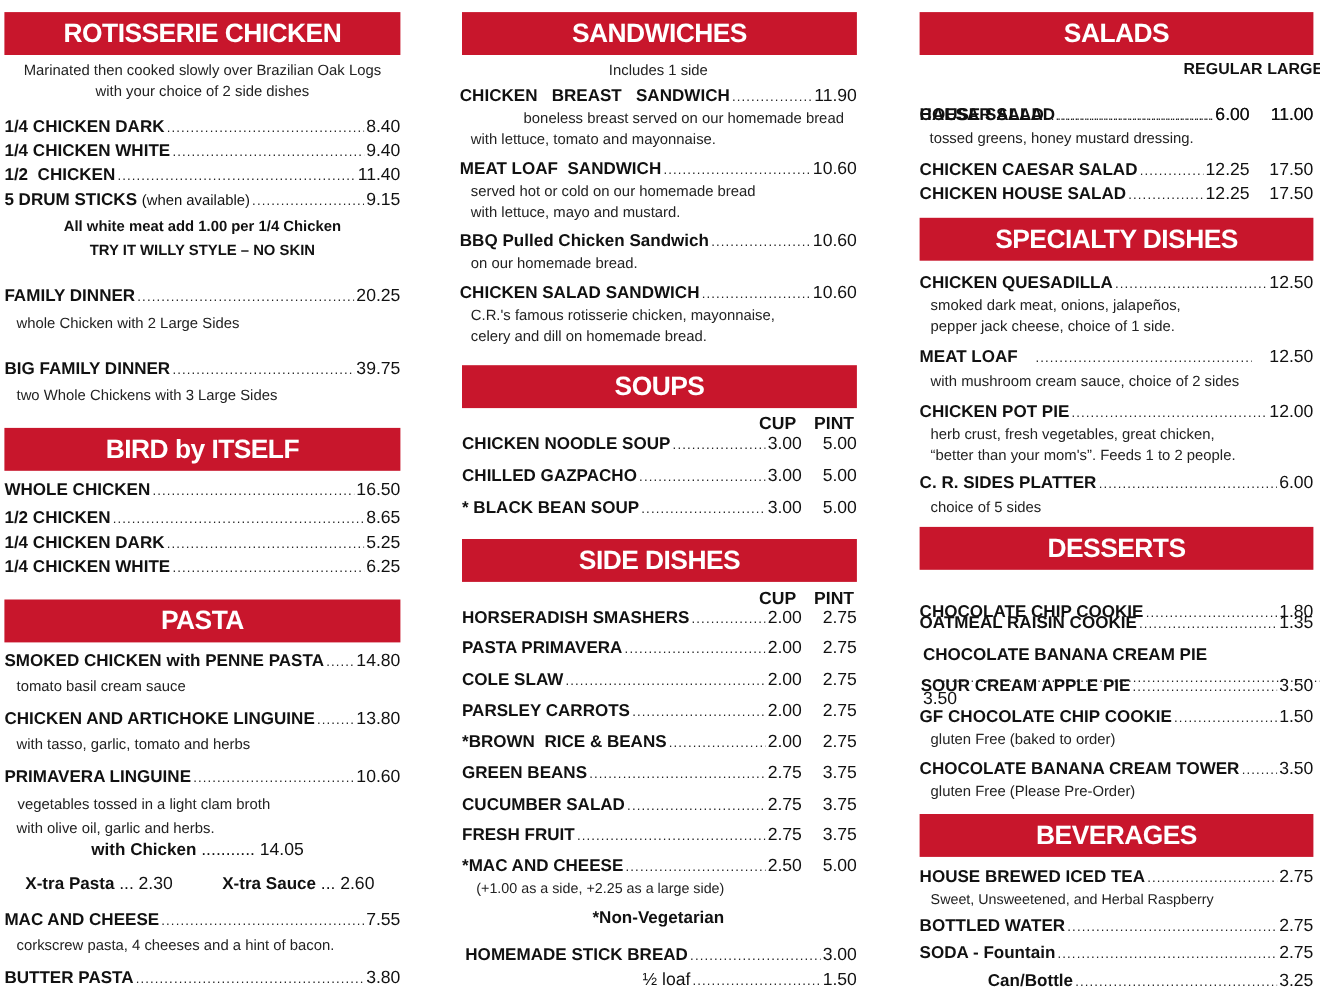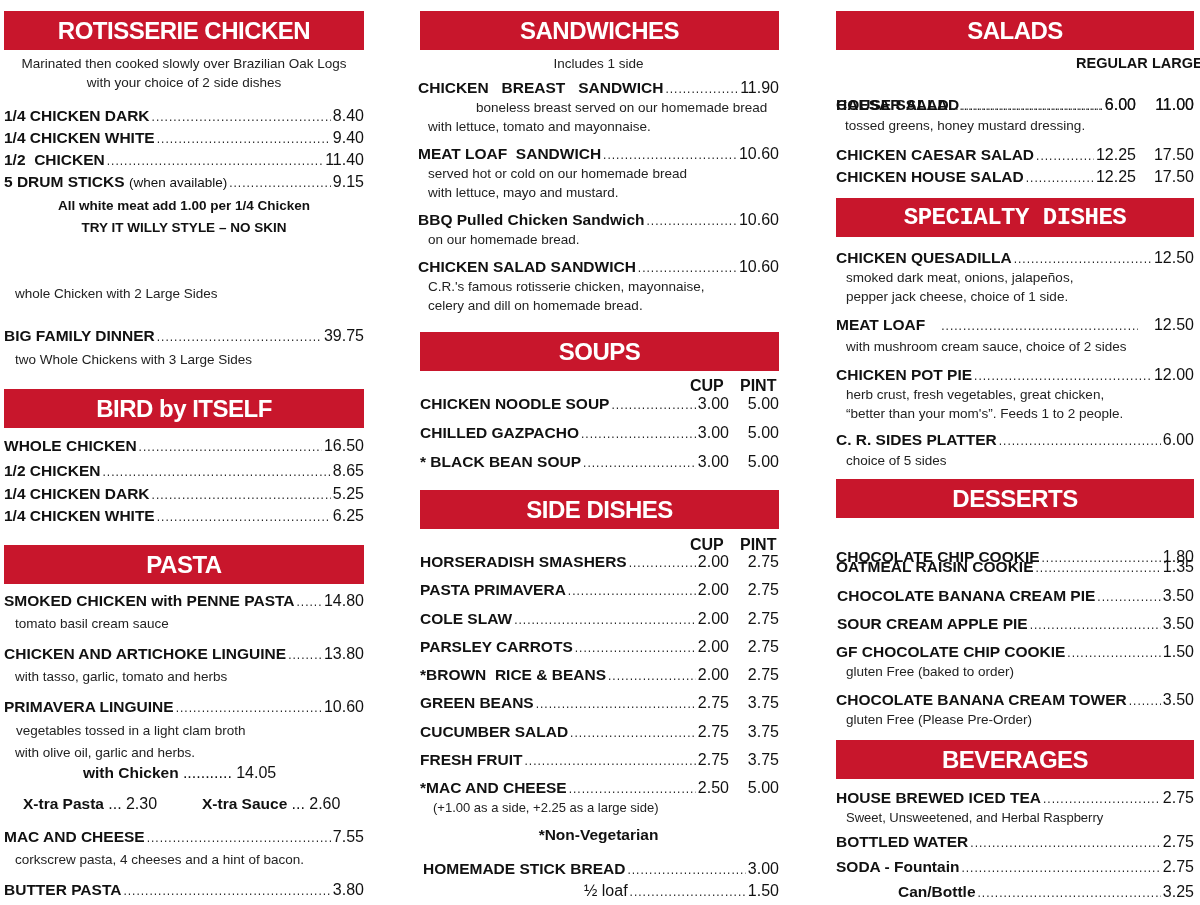--- a/index.html
+++ b/index.html
@@ -46,20 +46,25 @@
     <span class="pr">11.40</span>
   </div>
   <div class="row" style="top:172px;">
     <span class="nm"><span>5 DRUM STICKS</span> <small>(when available)</small></span>
     <span class="dots"></span>
     <span class="pr">9.15</span>
   </div>
   <div class="bnote" style="top:196px;">All white meat add 1.00 per 1/4 Chicken</div>
   <div class="bnote" style="top:218px;">TRY IT WILLY STYLE – NO SKIN</div>
 
+  <div class="row" style="top:260px;">
+    <span class="nm">FAMILY DINNER</span>
+    <span class="dots"></span>
+    <span class="pr">20.25</span>
+  </div>
   <div class="desc" style="left:11px;top:284px;">whole Chicken with 2 Large Sides</div>
 
   <div class="row" style="top:326px;">
     <span class="nm">BIG FAMILY DINNER</span>
     <span class="dots"></span>
     <span class="pr">39.75</span>
   </div>
   <div class="desc" style="left:11px;top:350px;">two Whole Chickens with 3 Large Sides</div>
 
   <div class="hdr" style="top: 389px; background: rgb(200, 22, 44); color: rgb(255, 255, 255);">BIRD by ITSELF</div>
@@ -296,21 +301,21 @@
     <span class="pr1">12.25</span>
     <span class="pr2" style="flex-basis:58px;">17.50</span>
   </div>
   <div class="row" style="top:167px;">
     <span class="nm">CHICKEN HOUSE SALAD </span>
     <span class="dots"></span>
     <span class="pr1">12.25</span>
     <span class="pr2" style="flex-basis:58px;">17.50</span>
   </div>
 
-  <div class="hdr" style="top: 198px; background: rgb(200, 22, 44); color: rgb(255, 255, 255); font-family: Liberation Mono, monospace;">SPECIALTY DISHES</div>
+  <div class="hdr" style="top: 198px; background: rgb(200, 22, 44); color: rgb(255, 255, 255);">SPECIALTY DISHES</div>
 
   <div class="row" style="top:248px;">
     <span class="nm">CHICKEN QUESADILLA</span>
     <span class="dots"></span>
     <span class="pr">12.50</span>
   </div>
   <div class="desc" style="left:10px;top:268px;">smoked dark meat, onions, jalapeños,</div>
   <div class="desc" style="left:10px;top:287px;">pepper jack cheese, choice of 1 side.</div>
 
   <div class="row" style="top:315px;gap:14px;">
@@ -340,21 +345,21 @@
   <div class="row" style="top:547px;">
     <span class="nm">CHOCOLATE CHIP COOKIE</span>
     <span class="dots"></span>
     <span class="pr">1.80</span>
   </div>
   <div class="row" style="top:557px;">
     <span class="nm">OATMEAL RAISIN COOKIE</span>
     <span class="dots"></span>
     <span class="pr">1.35</span>
   </div>
-  <div class="row" style="top:586px;left:1px;">
+  <div class="row" style="top:586px;left:1px;flex-direction:column;">
     <span class="nm">CHOCOLATE BANANA CREAM PIE</span>
     <span class="dots"></span>
     <span class="pr">3.50</span>
   </div>
   <div class="row" style="top:614px;left:1px;">
     <span class="nm">SOUR CREAM APPLE PIE</span>
     <span class="dots"></span>
     <span class="pr">3.50</span>
   </div>
   <div class="row" style="top:642px;">

